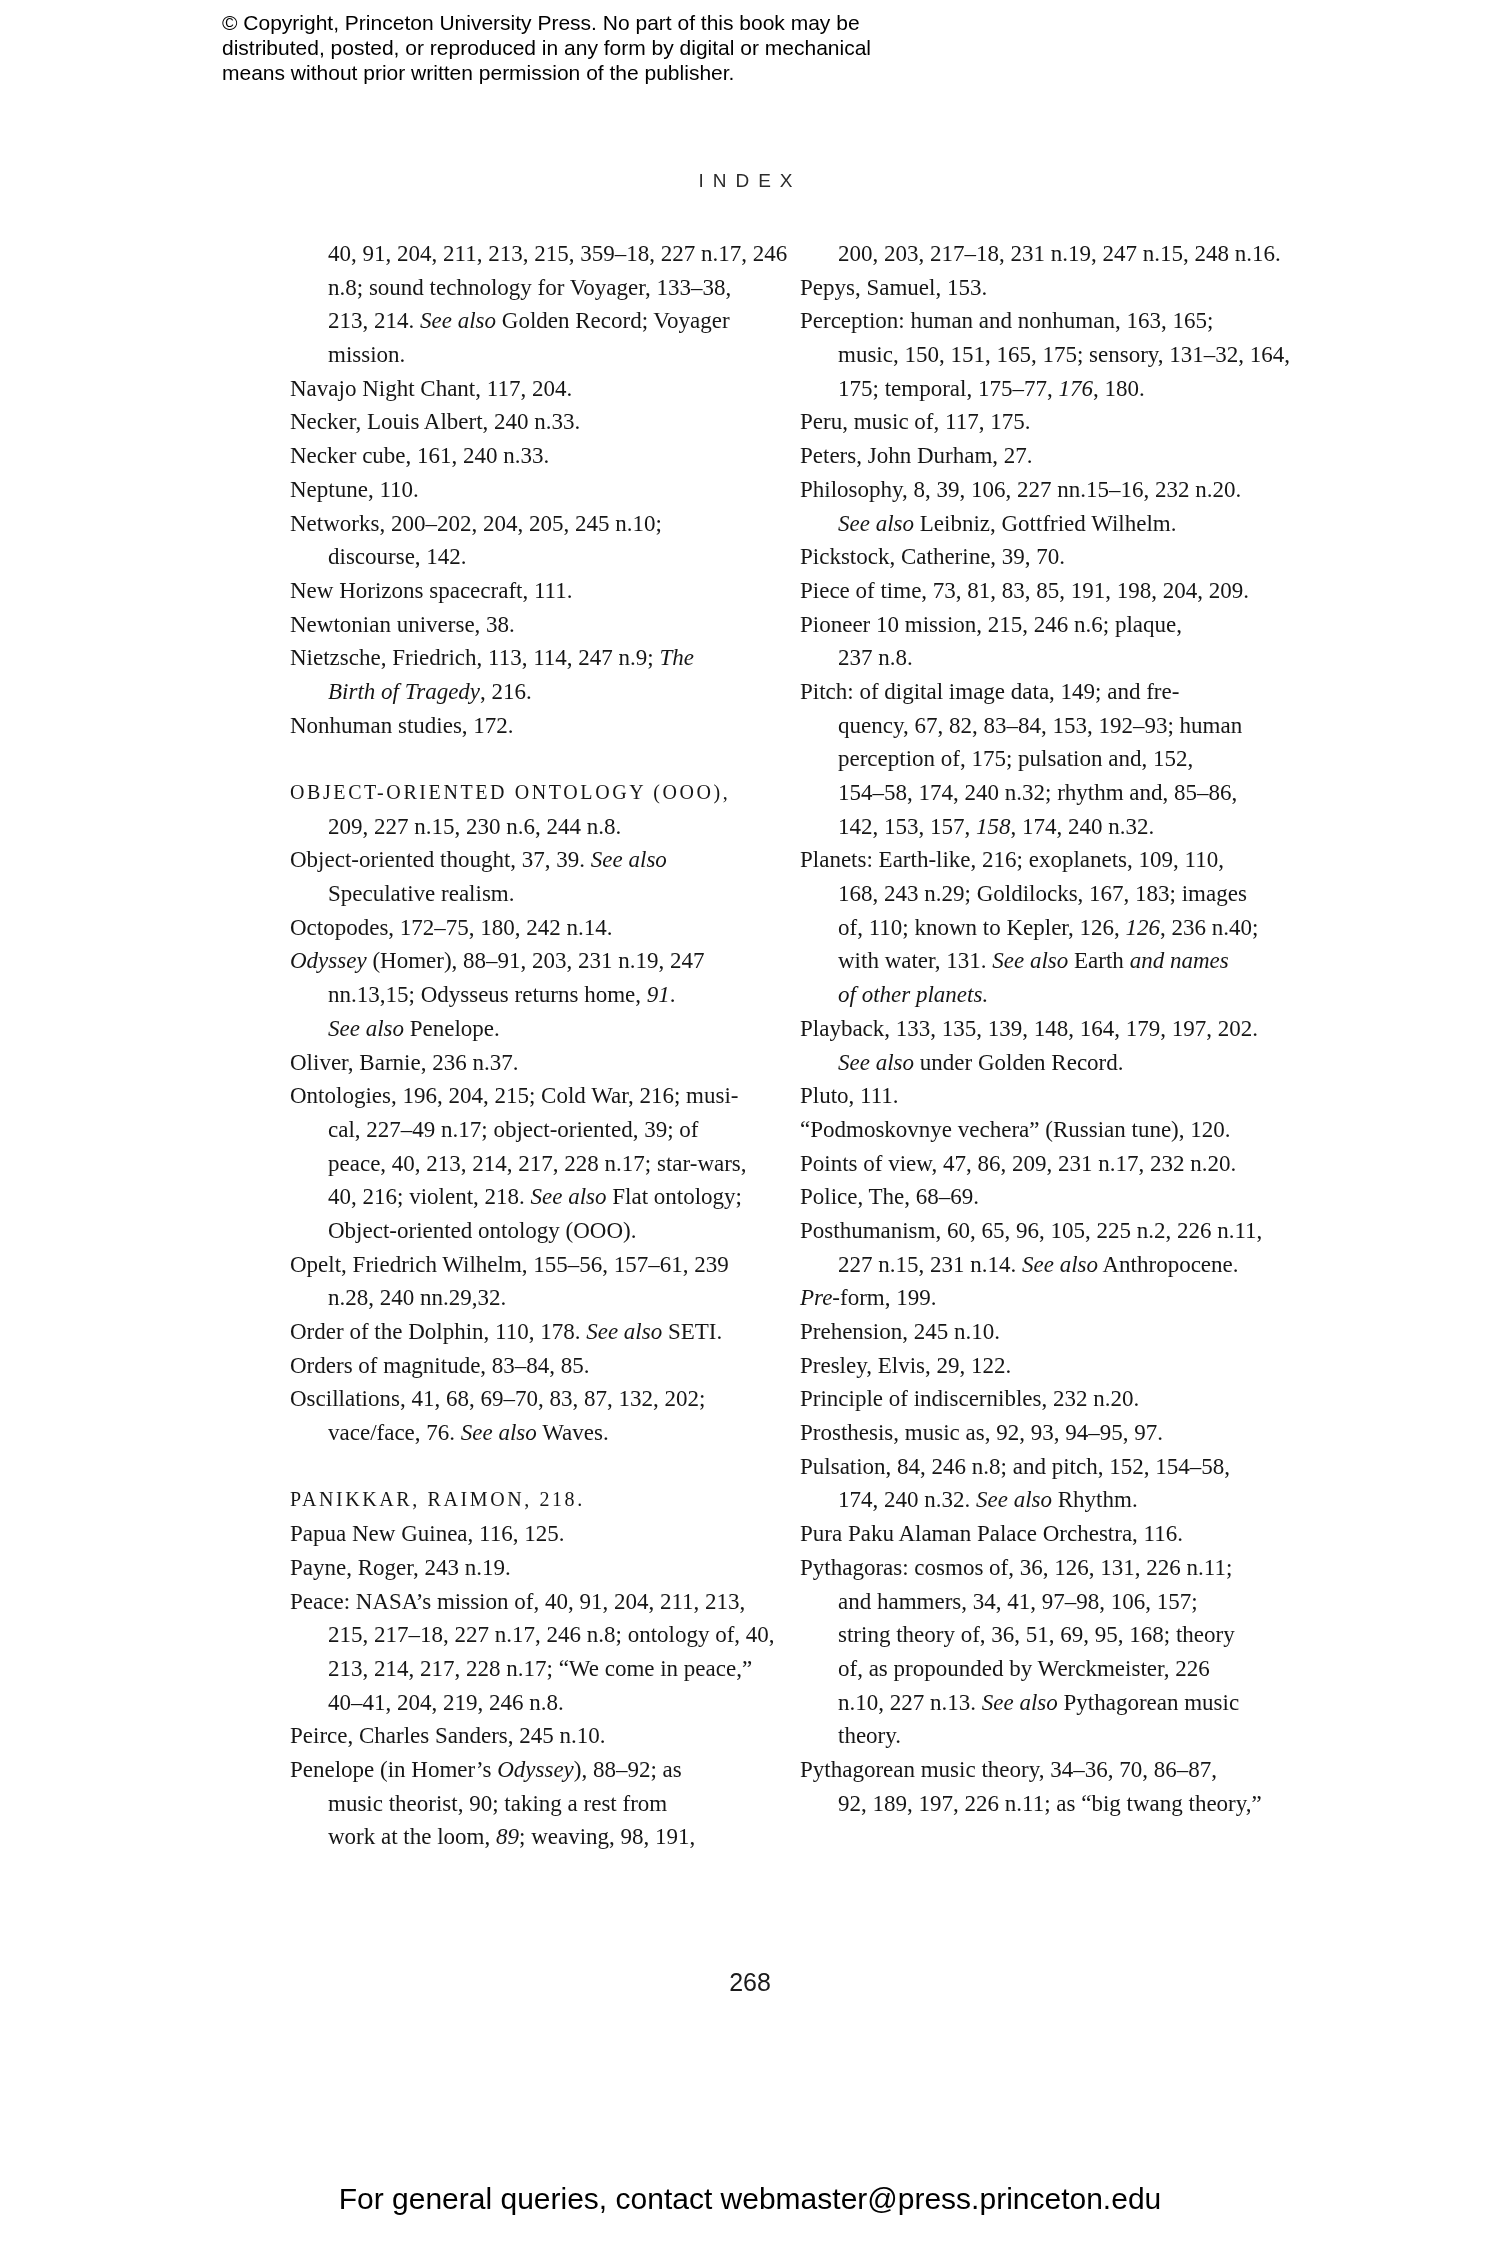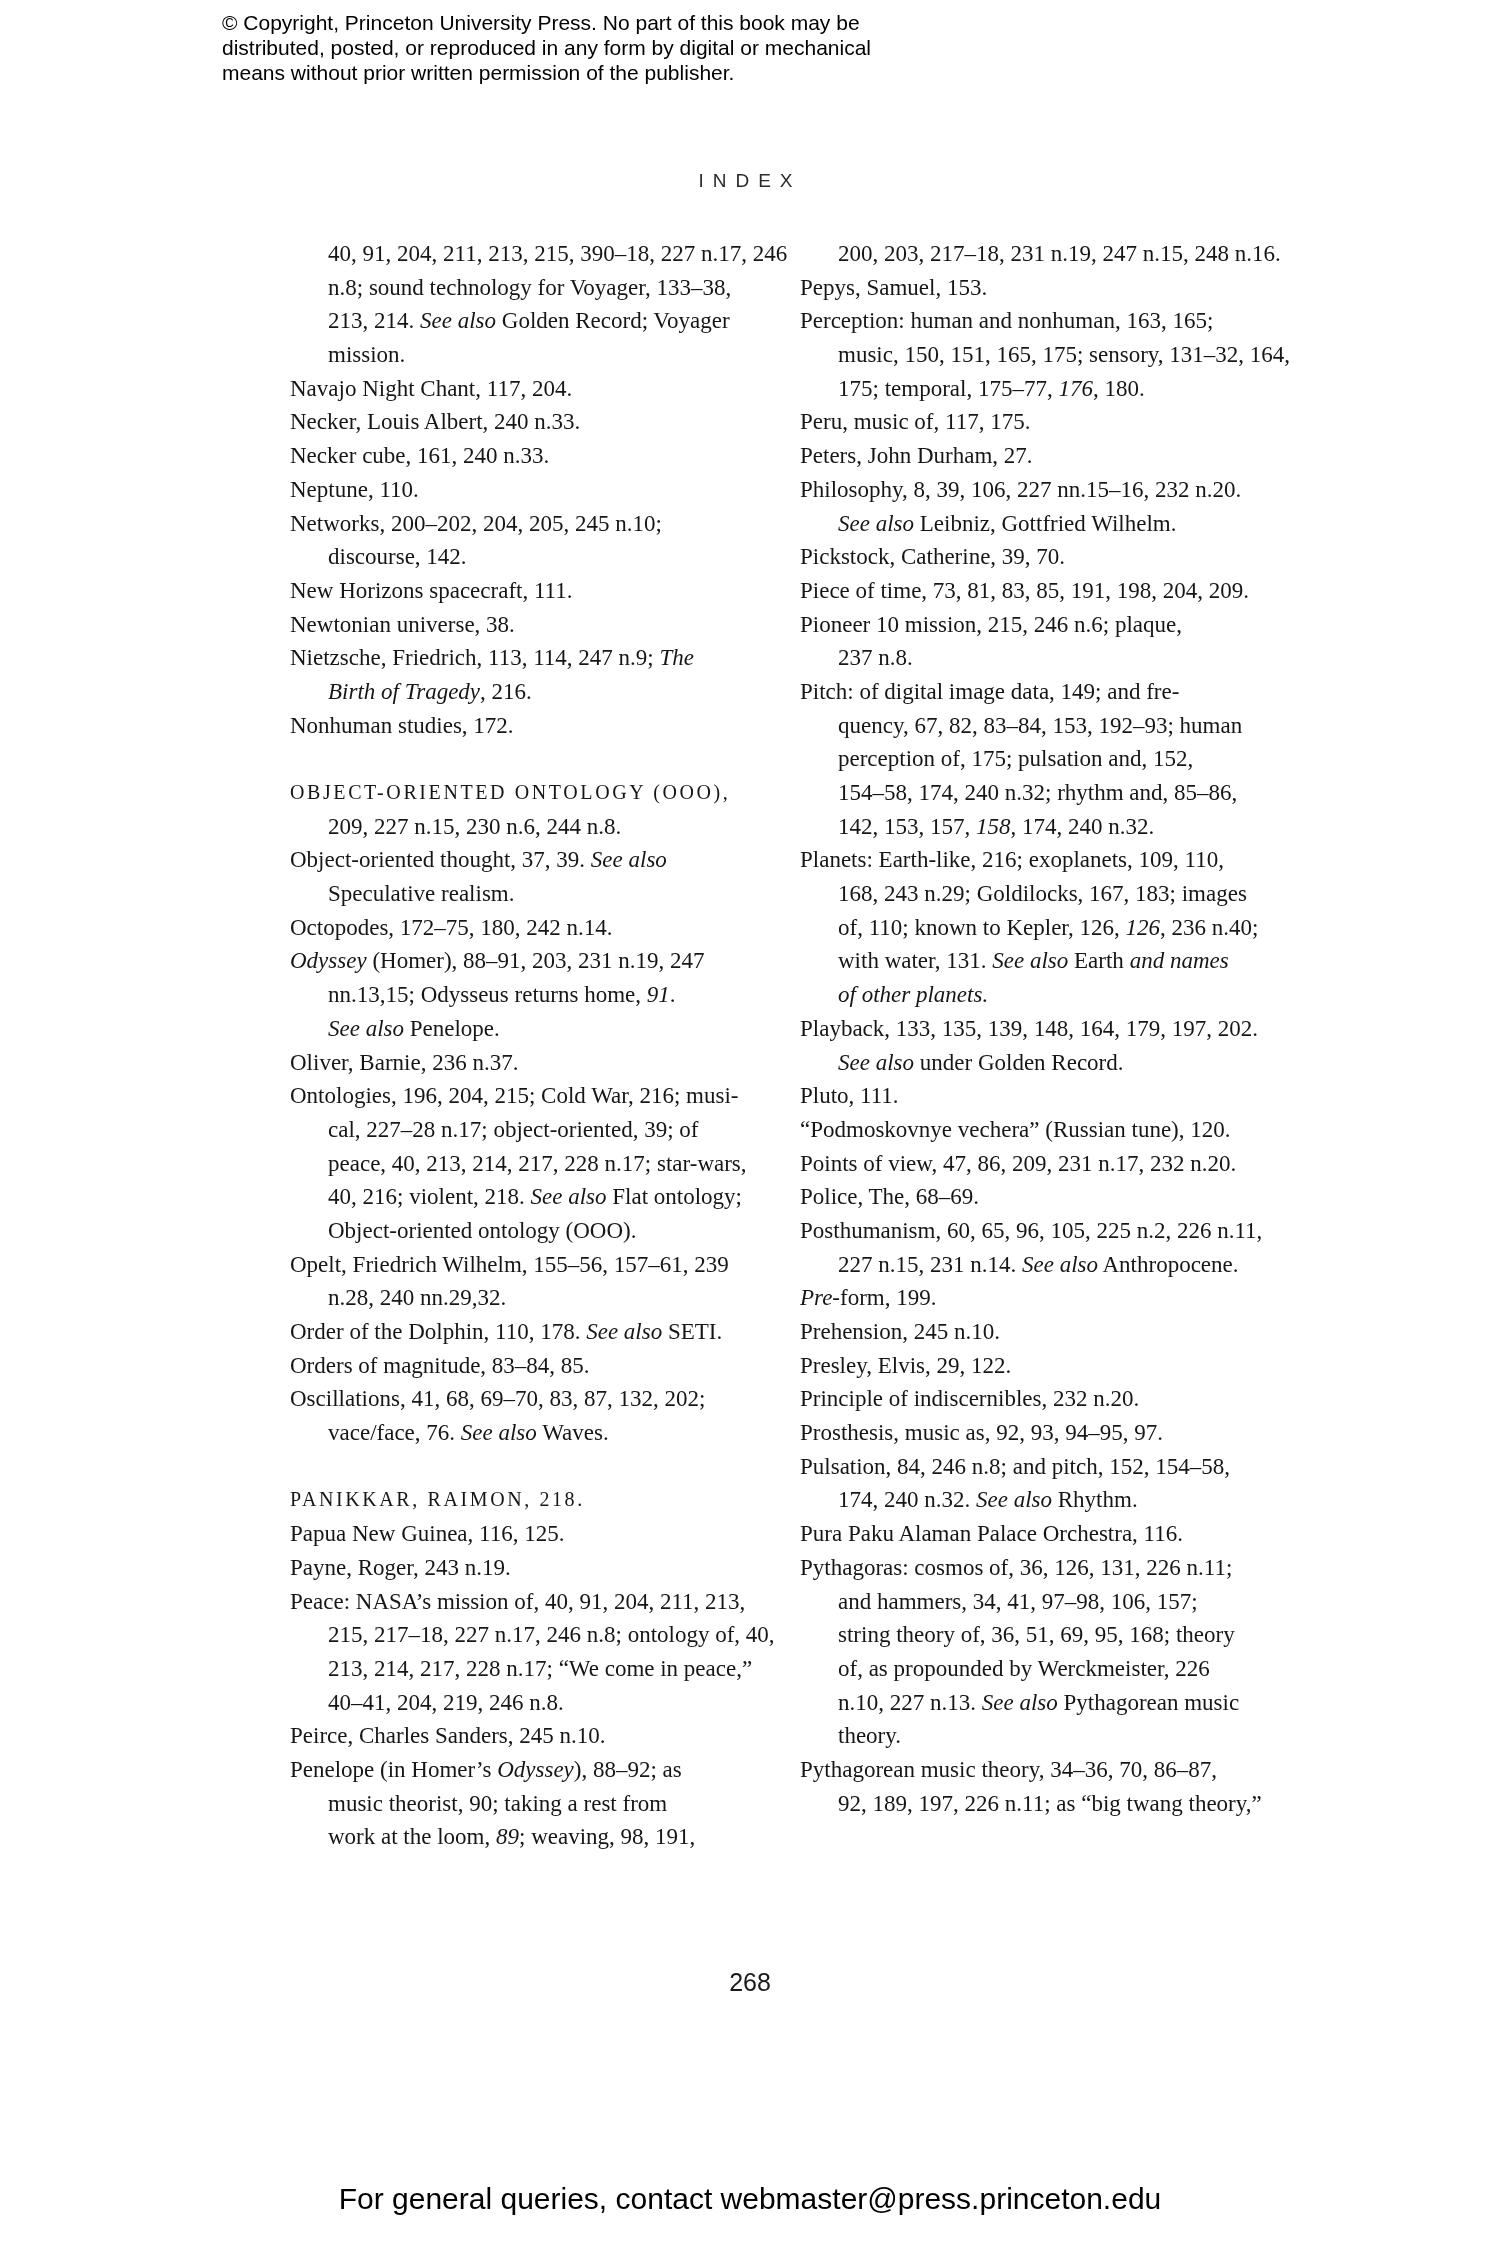--- a/index.html
+++ b/index.html
@@ -79,21 +79,21 @@
 
   <div class="copyright">
     <div class="copyright-line">© Copyright, Princeton University Press. No part of this book may be</div>
     <div class="copyright-line">distributed, posted, or reproduced in any form by digital or mechanical</div>
     <div class="copyright-line">means without prior written permission of the publisher.</div>
   </div>
 
   <div class="index-heading">INDEX</div>
 
   <div class="col col-left" id="col-left">
-      <div class="line ind"><span>40, 91, 204, 211, 213, 215, 390–18, 227 n.17, 246</span></div>
+      <div class="line ind"><span>40, 91, 204, 211, 213, 215, 359–18, 227 n.17, 246</span></div>
       <div class="line ind"><span>n.8; sound technology for Voyager, 133–38,</span></div>
       <div class="line ind"><span>213, 214. </span><i>See also</i><span> Golden Record; Voyager</span></div>
       <div class="line ind"><span>mission.</span></div>
       <div class="line"><span>Navajo Night Chant, 117, 204.</span></div>
       <div class="line"><span>Necker, Louis Albert, 240 n.33.</span></div>
       <div class="line"><span>Necker cube, 161, 240 n.33.</span></div>
       <div class="line"><span>Neptune, 110.</span></div>
       <div class="line"><span>Networks, 200–202, 204, 205, 245 n.10;</span></div>
       <div class="line ind"><span>discourse, 142.</span></div>
       <div class="line"><span>New Horizons spacecraft, 111.</span></div>
@@ -105,21 +105,21 @@
       <div class="line sc"><span>OBJECT-ORIENTED ONTOLOGY (OOO),</span></div>
       <div class="line ind"><span>209, 227 n.15, 230 n.6, 244 n.8.</span></div>
       <div class="line"><span>Object-oriented thought, 37, 39. </span><i>See also</i></div>
       <div class="line ind"><span>Speculative realism.</span></div>
       <div class="line"><span>Octopodes, 172–75, 180, 242 n.14.</span></div>
       <div class="line"><i>Odyssey</i><span> (Homer), 88–91, 203, 231 n.19, 247</span></div>
       <div class="line ind"><span>nn.13,15; Odysseus returns home, </span><i>91</i><span>.</span></div>
       <div class="line ind"><i>See also</i><span> Penelope.</span></div>
       <div class="line"><span>Oliver, Barnie, 236 n.37.</span></div>
       <div class="line"><span>Ontologies, 196, 204, 215; Cold War, 216; musi-</span></div>
-      <div class="line ind"><span>cal, 227–28 n.17; object-oriented, 39; of</span></div>
+      <div class="line ind"><span>cal, 227–49 n.17; object-oriented, 39; of</span></div>
       <div class="line ind"><span>peace, 40, 213, 214, 217, 228 n.17; star-wars,</span></div>
       <div class="line ind"><span>40, 216; violent, 218. </span><i>See also</i><span> Flat ontology;</span></div>
       <div class="line ind"><span>Object-oriented ontology (OOO).</span></div>
       <div class="line"><span>Opelt, Friedrich Wilhelm, 155–56, 157–61, 239</span></div>
       <div class="line ind"><span>n.28, 240 nn.29,32.</span></div>
       <div class="line"><span>Order of the Dolphin, 110, 178. </span><i>See also</i><span> SETI.</span></div>
       <div class="line"><span>Orders of magnitude, 83–84, 85.</span></div>
       <div class="line"><span>Oscillations, 41, 68, 69–70, 83, 87, 132, 202;</span></div>
       <div class="line ind"><span>vace/face, 76. </span><i>See also</i><span> Waves.</span></div>
       <div class="line">&nbsp;</div>

